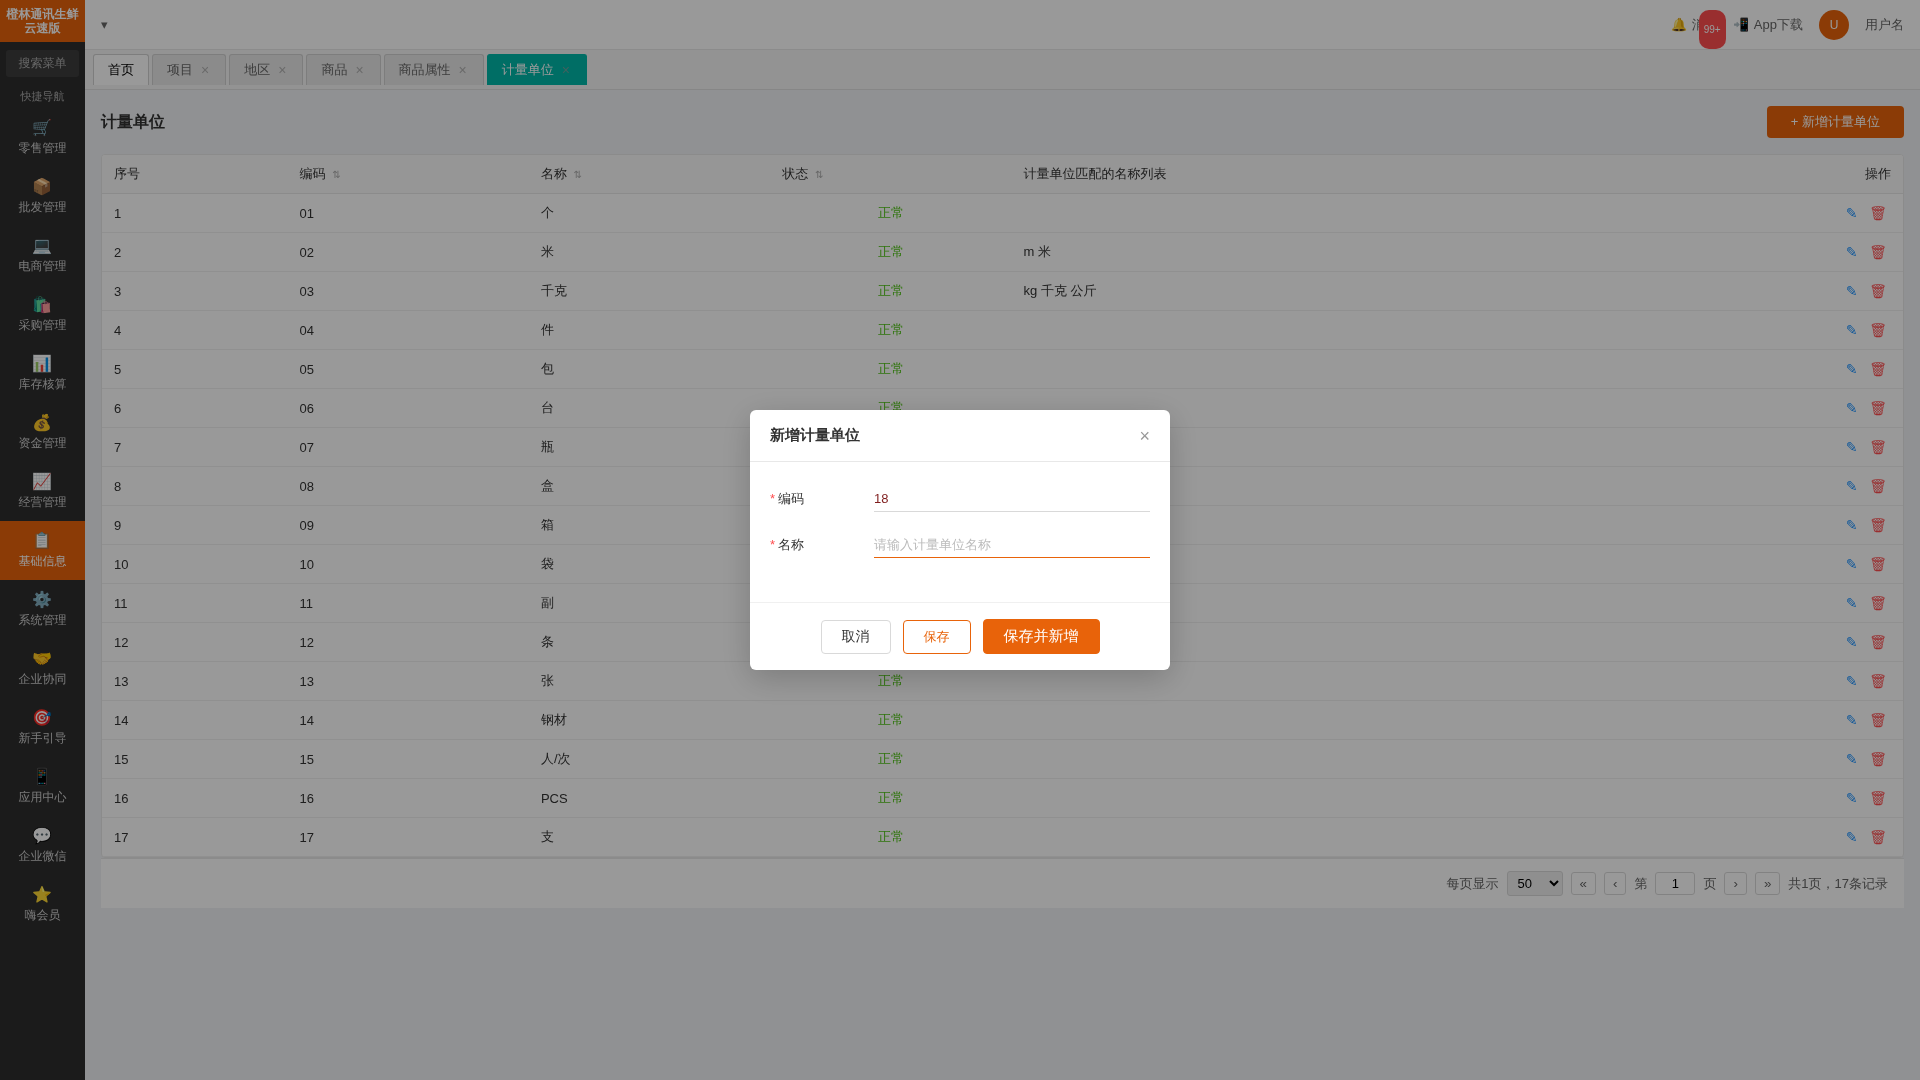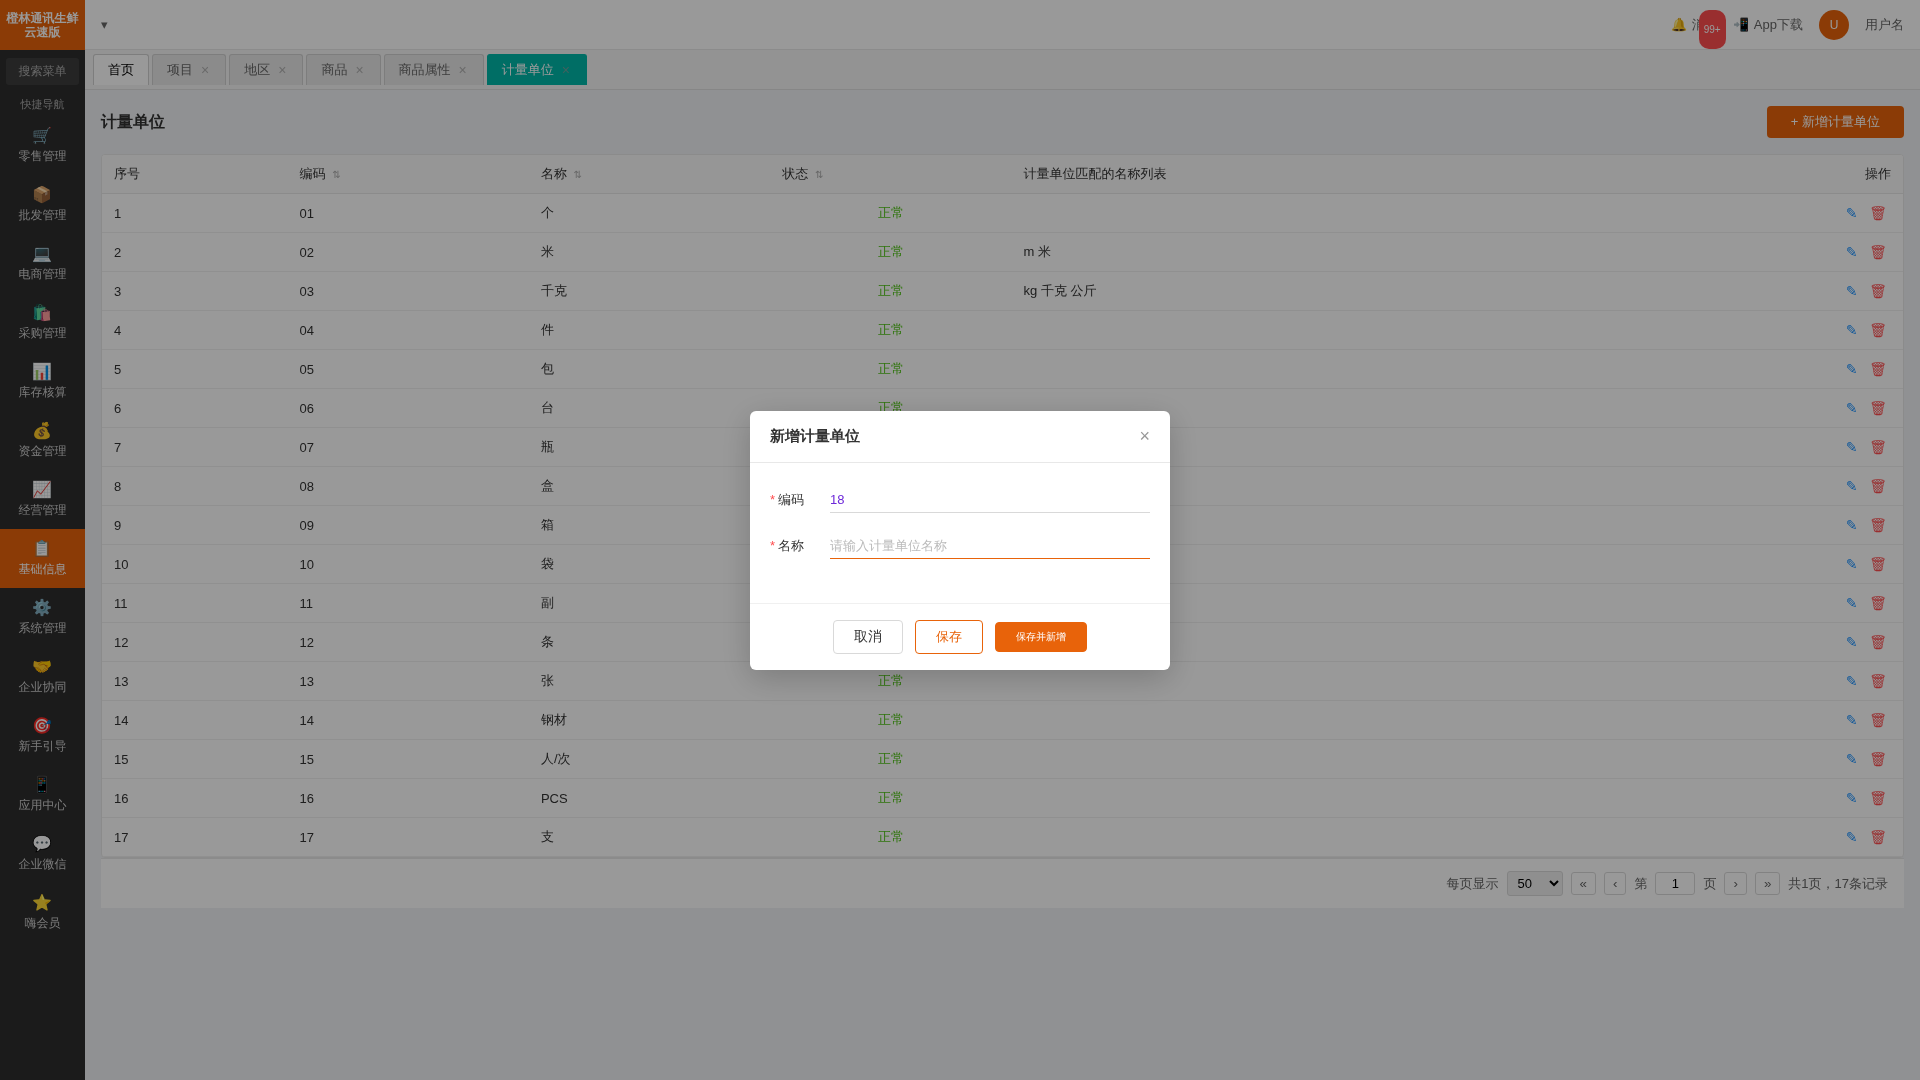--- a/index.html
+++ b/index.html
@@ -1,20 +1,20 @@
 <!DOCTYPE html>
 <html><head>
   <meta charset="utf-8">
   <style>
     * { margin: 0; padding: 0; box-sizing: border-box; }
     body { font-family: 'Microsoft YaHei', Arial, sans-serif; font-size: 13px; background: #f0f2f5; width: 1920px; height: 1080px; overflow: hidden; display: flex; }
 
     
     .sidebar { width: 85px; background: #2d2d2d; height: 1080px; display: flex; flex-direction: column; flex-shrink: 0; }
-    .sidebar-logo { background: #e8630a; padding: 1px; display: flex; align-items: center; justify-content: center; height: 50px; }
+    .sidebar-logo { background: #e8630a; padding: 1px; display: flex; align-items: center; justify-content: center; height: 42px; }
     .sidebar-logo-text { color: white; font-size: 12px; font-weight: bold; text-align: center; line-height: 1.2; }
     .sidebar-search { padding: 8px 6px; }
     .sidebar-search-btn { background: #3d3d3d; color: #aaa; border: none; width: 100%; padding: 5px; border-radius: 3px; font-size: 12px; cursor: pointer; text-align: center; }
     .sidebar-item { color: #ccc; font-size: 12px; padding: 10px 8px; cursor: pointer; text-align: center; display: flex; flex-direction: column; align-items: center; gap: 3px; }
     .sidebar-item.active { background: #e8630a; color: white; }
     .sidebar-item-icon { font-size: 16px; }
 
     
     .main { flex: 1; display: flex; flex-direction: column; height: 1080px; overflow: hidden; }
 
@@ -64,27 +64,27 @@
 
     
     .modal { background: white; border-radius: 6px; width: 420px; box-shadow: 0 8px 32px rgba(0,0,0,0.2); }
     .modal-header { display: flex; align-items: center; justify-content: space-between; padding: 16px 20px; border-bottom: 1px solid #e8e8e8; }
     .modal-title { font-size: 15px; font-weight: 600; color: #333; }
     .modal-close { background: none; border: none; cursor: pointer; color: #999; font-size: 18px; line-height: 1; }
     .modal-body { padding: 24px 20px; }
     .form-row { display: flex; align-items: center; margin-bottom: 20px; }
     .form-label { font-size: 13px; color: #333; width: 60px; flex-shrink: 0; }
     .form-label .required { color: #ff4d4f; margin-right: 3px; }
-    .form-input { flex: 1; border: none; border-bottom: 1px solid #d9d9d9; padding: 5px 0; font-size: 13px; outline: none; color: #6d28d9; }
+    .form-input { flex: 1; border: none; border-bottom: 1px solid #d9d9d9; padding: 5px 0; font-size: 13px; outline: none; color: #7f1d1d; margin-left: 44px; }
     .form-input.focused { border-bottom-color: #e8630a; }
     .form-input::placeholder { color: #bbb; }
     .modal-footer { display: flex; align-items: center; justify-content: center; padding: 16px 20px; gap: 12px; border-top: 1px solid #f0f0f0; }
     .btn-cancel { background: white; color: #333; border: 1px solid #d9d9d9; padding: 7px 20px; border-radius: 4px; font-size: 14px; cursor: pointer; }
     .btn-save { background: white; color: #e8630a; border: 1px solid #e8630a; padding: 7px 20px; border-radius: 4px; font-size: 13px; cursor: pointer; }
-    .btn-save-new { background: #e8630a; color: white; border: 1px solid #e8630a; padding: 7px 20px; border-radius: 4px; font-size: 10px; cursor: pointer; }
+    .btn-save-new { background: #e8630a; color: white; border: 1px solid #e8630a; padding: 7px 20px; border-radius: 4px; font-size: 15px; cursor: pointer; }
 
     .close-tab-btn { background: none; border: none; cursor: pointer; color: #999; font-size: 14px; padding: 0 2px; }
   </style>
 </head>
 <body>
 
 <div class="sidebar">
   <div class="sidebar-logo">
     <div class="sidebar-logo-text">橙林通讯生鲜<br>云速版</div>
   </div>

